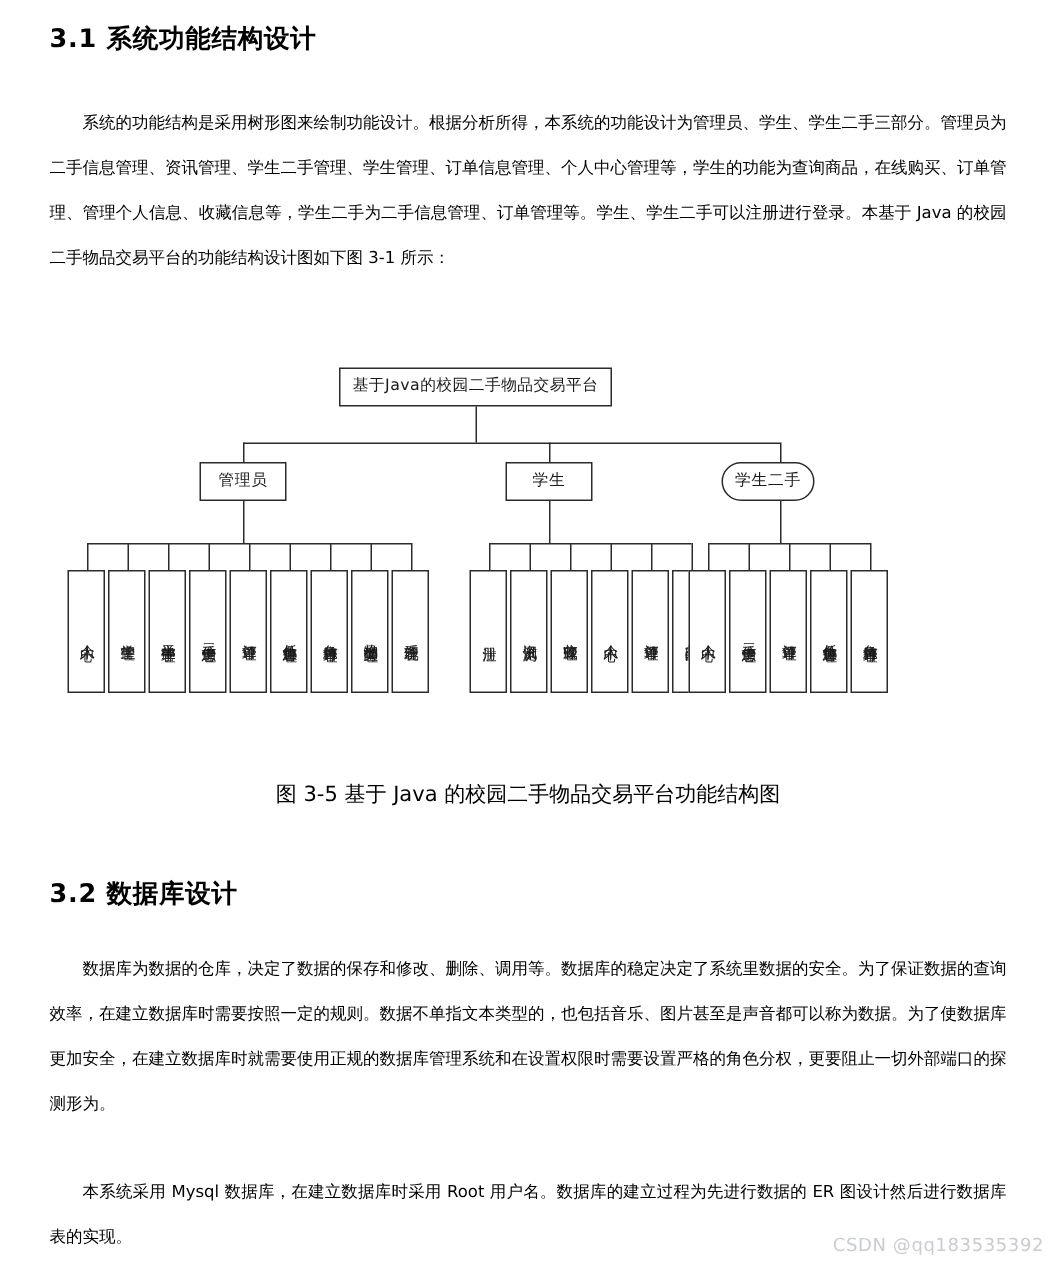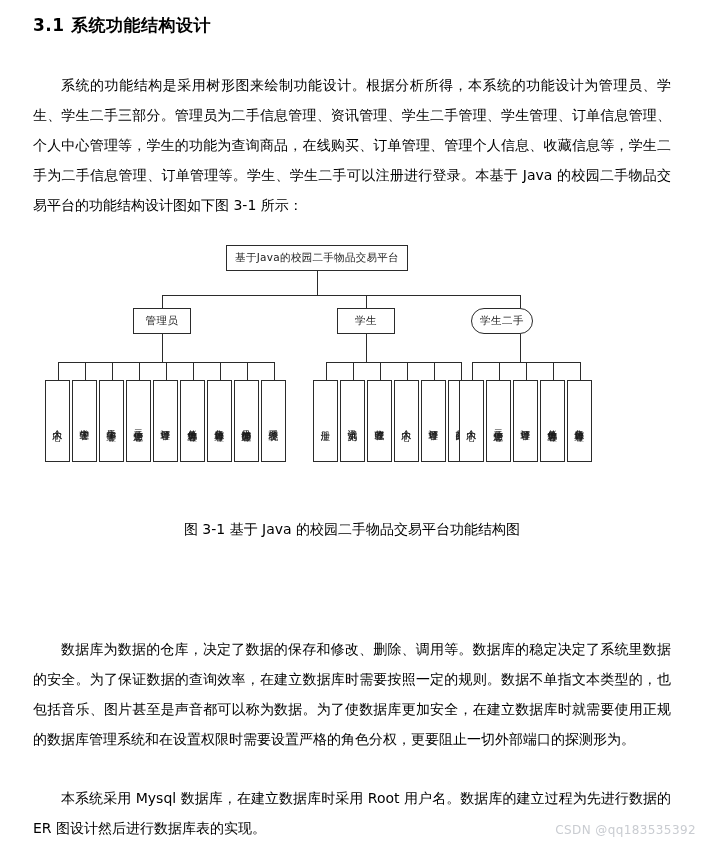--- a/index.html
+++ b/index.html
@@ -30,21 +30,21 @@
     white-space: nowrap;
   }
   #heading-31 { top: 0; }
   #heading-32 { top: 570px; }
 
   
   .para {
     position: absolute;
     left: 33px;
     width: 638px;
-    font-size: 14px;
+    font-size: 11px;
     line-height: 30px;
     text-align: justify;
     text-justify: inter-ideograph;
     text-indent: 2em;
     word-break: break-all;
   }
   #para-1 { top: 56px; }
   #para-2 { top: 620px; }
   #para-3 { top: 769px; }
 
@@ -160,37 +160,38 @@
       <div class="node leaf" style="left: 340px; top: 145px; width: 25px; height: 82px;">资讯浏览</div>
       <div class="conn v" style="left: 380px; top: 127px; height: 18px;"></div>
       <div class="node leaf" style="left: 367px; top: 145px; width: 25px; height: 82px;">收藏管理</div>
       <div class="conn v" style="left: 407px; top: 127px; height: 18px;"></div>
       <div class="node leaf" style="left: 394px; top: 145px; width: 25px; height: 82px;">个人中心</div>
       <div class="conn v" style="left: 434px; top: 127px; height: 18px;"></div>
       <div class="node leaf" style="left: 421px; top: 145px; width: 25px; height: 82px;">订单管理</div>
       <div class="conn v" style="left: 461px; top: 127px; height: 18px;"></div>
       <div class="node leaf" style="left: 448px; top: 145px; width: 25px; height: 82px;">商品购买</div>
       <div class="conn v" style="left: 520px; top: 60px; height: 13px;"></div>
-      <div class="node mid" style="left: 471px; top: 73px; width: 62px; height: 26px; border-radius: 13px;">学生二手</div>
+      <div class="node mid" style="left: 481px; top: 73px; width: 62px; height: 26px; border-radius: 13px;">学生二手</div>
       <div class="conn v" style="left: 520px; top: 99px; height: 28px;"></div>
       <div class="conn h" style="left: 472px; top: 127px; width: 108px;"></div>
       <div class="conn v" style="left: 472px; top: 127px; height: 18px;"></div>
       <div class="node leaf" style="left: 459px; top: 145px; width: 25px; height: 82px;">个人中心</div>
       <div class="conn v" style="left: 499px; top: 127px; height: 18px;"></div>
       <div class="node leaf" style="left: 486px; top: 145px; width: 25px; height: 82px;">二手信息管理</div>
       <div class="conn v" style="left: 526px; top: 127px; height: 18px;"></div>
       <div class="node leaf" style="left: 513px; top: 145px; width: 25px; height: 82px;">订单管理</div>
       <div class="conn v" style="left: 553px; top: 127px; height: 18px;"></div>
       <div class="node leaf" style="left: 540px; top: 145px; width: 25px; height: 82px;">低价急售管理</div>
       <div class="conn v" style="left: 580px; top: 127px; height: 18px;"></div>
       <div class="node leaf" style="left: 567px; top: 145px; width: 25px; height: 82px;">急售订单管理</div>
     </div>
 
-  <div class="caption" id="fig-caption">图 3-1 基于 Java 的校园二手物品交易平台功能结构图</div>
+  <div class="caption" id="fig-caption">图 3-5 基于 Java 的校园二手物品交易平台功能结构图</div>
 
+  <h2 class="heading" id="heading-32">3.2 数据库设计</h2>
 
   <p class="para" id="para-3">本系统采用 Mysql 数据库，在建立数据库时采用 Root 用户名。数据库的建立过程为先进行数据的 ER 图设计然后进行数据库表的实现。</p>
 
   <p class="para" id="para-2">数据库为数据的仓库，决定了数据的保存和修改、删除、调用等。数据库的稳定决定了系统里数据的安全。为了保证数据的查询效率，在建立数据库时需要按照一定的规则。数据不单指文本类型的，也包括音乐、图片甚至是声音都可以称为数据。为了使数据库更加安全，在建立数据库时就需要使用正规的数据库管理系统和在设置权限时需要设置严格的角色分权，更要阻止一切外部端口的探测形为。</p>
 
   <div id="watermark">CSDN @qq183535392</div>
 
 </div>
 
 </body></html>

